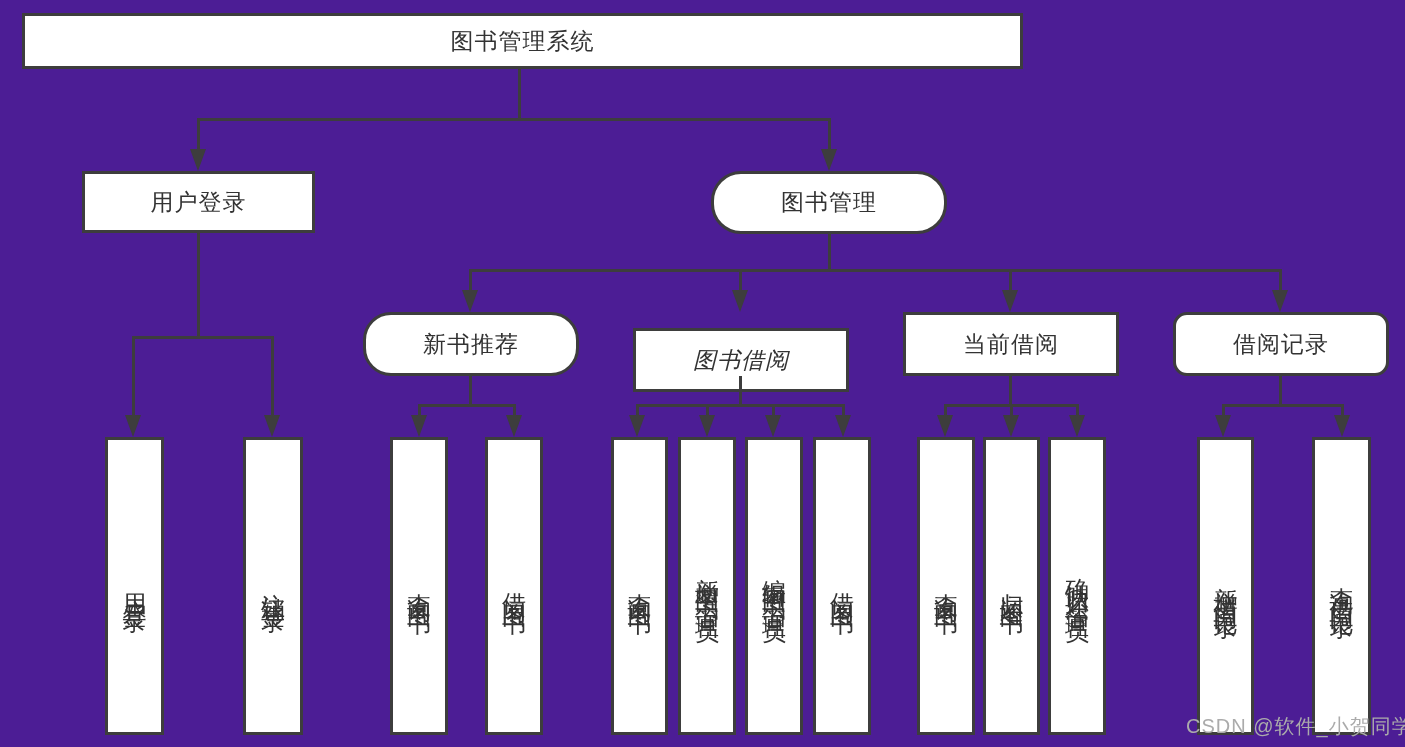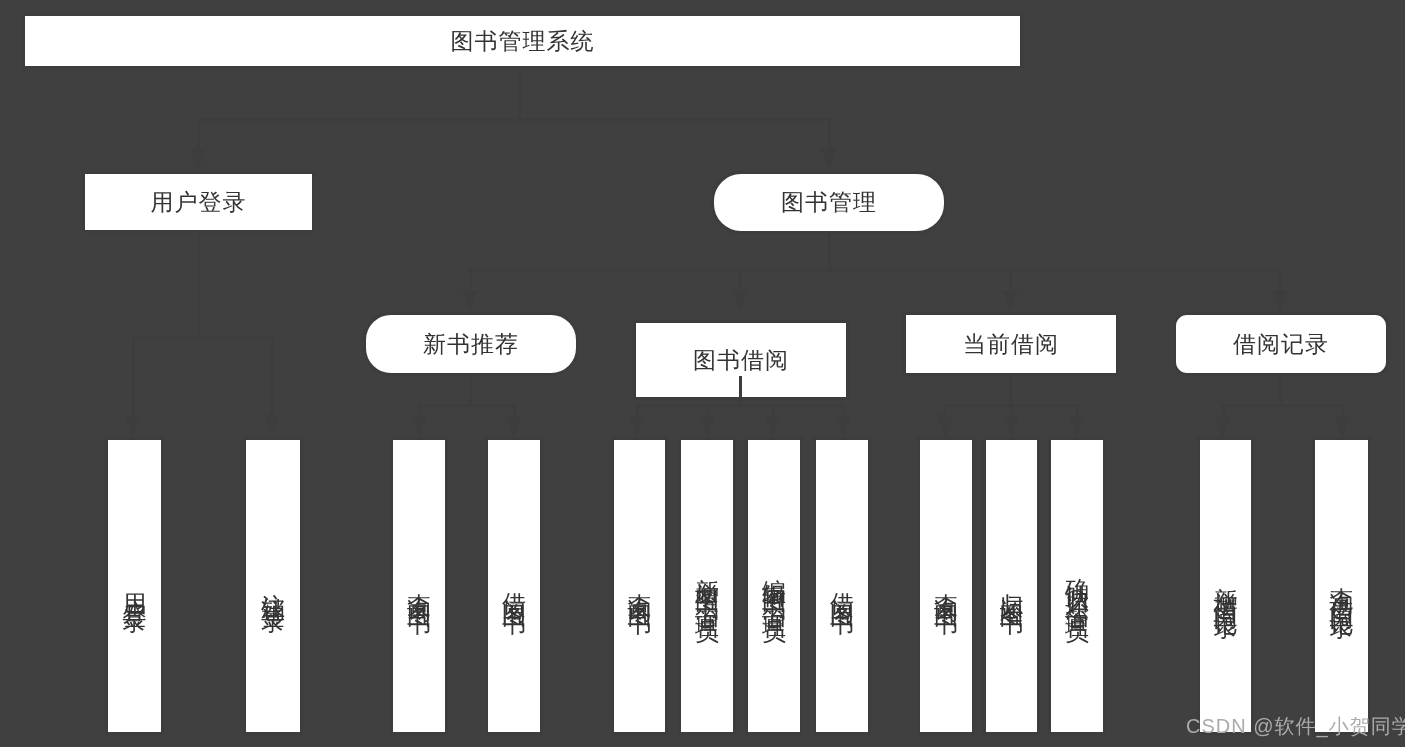--- a/index.html
+++ b/index.html
@@ -1,19 +1,19 @@
 <!DOCTYPE html>
 <html><head>
 <meta charset="utf-8">
 <style>
   html,body{margin:0;padding:0;background:#ffffff;}
   .canvas{
     position:relative;
     width:1405px;height:747px;
-    background:#404040;
+    background:#4c1d95;
     font-family:"Liberation Sans","DejaVu Sans",sans-serif;
     overflow:hidden;
   }
   .box{
     position:absolute;
     box-sizing:border-box;
     background:#ffffff;
     border:3px solid #3d3d3d;
     display:flex;align-items:center;justify-content:center;
     color:#333333;
@@ -92,21 +92,21 @@
   <div class="ashaft" style="left:739px;top:269px;height:24px;"></div>
   <div class="ahead" style="left:732px;top:290px;"></div>
   <div class="ashaft" style="left:1009px;top:269px;height:24px;"></div>
   <div class="ahead" style="left:1002px;top:290px;"></div>
   <div class="ashaft" style="left:1279px;top:269px;height:24px;"></div>
   <div class="ahead" style="left:1272px;top:290px;"></div>
 
   <div class="box" style="left:363px;top:312px;width:216px;height:64px;border-radius:28px;">
     <span>新书推荐</span>
   </div>
-  <div class="box" style="left:633px;top:320px;width:216px;height:80px;">
+  <div class="box" style="left:633px;top:328px;width:216px;height:64px;font-style:italic;">
     <span>图书借阅</span>
   </div>
   <div class="box" style="left:903px;top:312px;width:216px;height:64px;">
     <span>当前借阅</span>
   </div>
   <div class="box" style="left:1173px;top:312px;width:216px;height:64px;border-radius:14px;">
     <span>借阅记录</span>
   </div>
 
   <div class="vline" style="left:469px;top:376px;height:30px;"></div>

